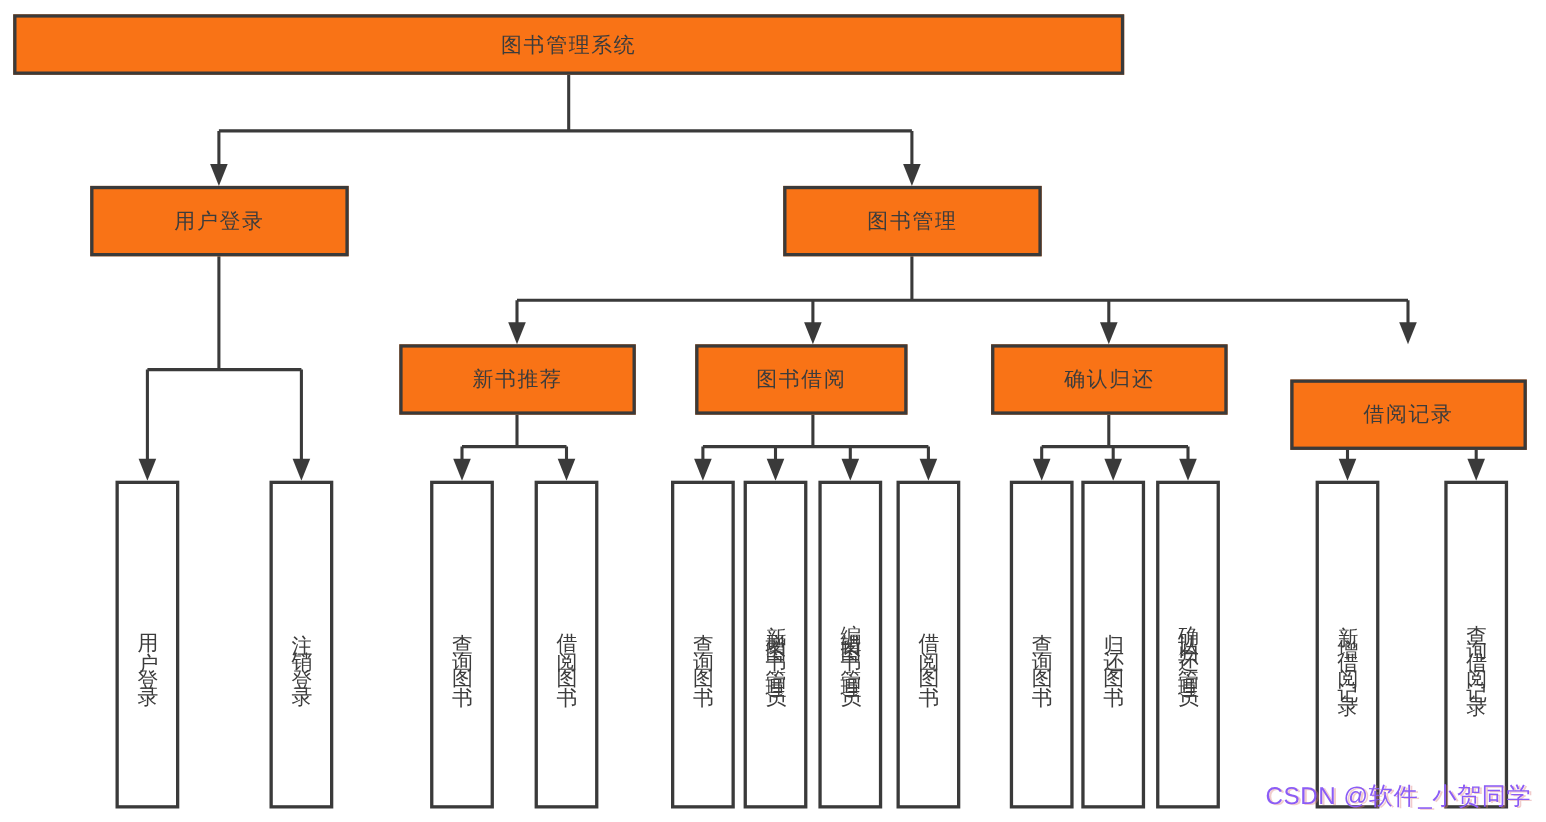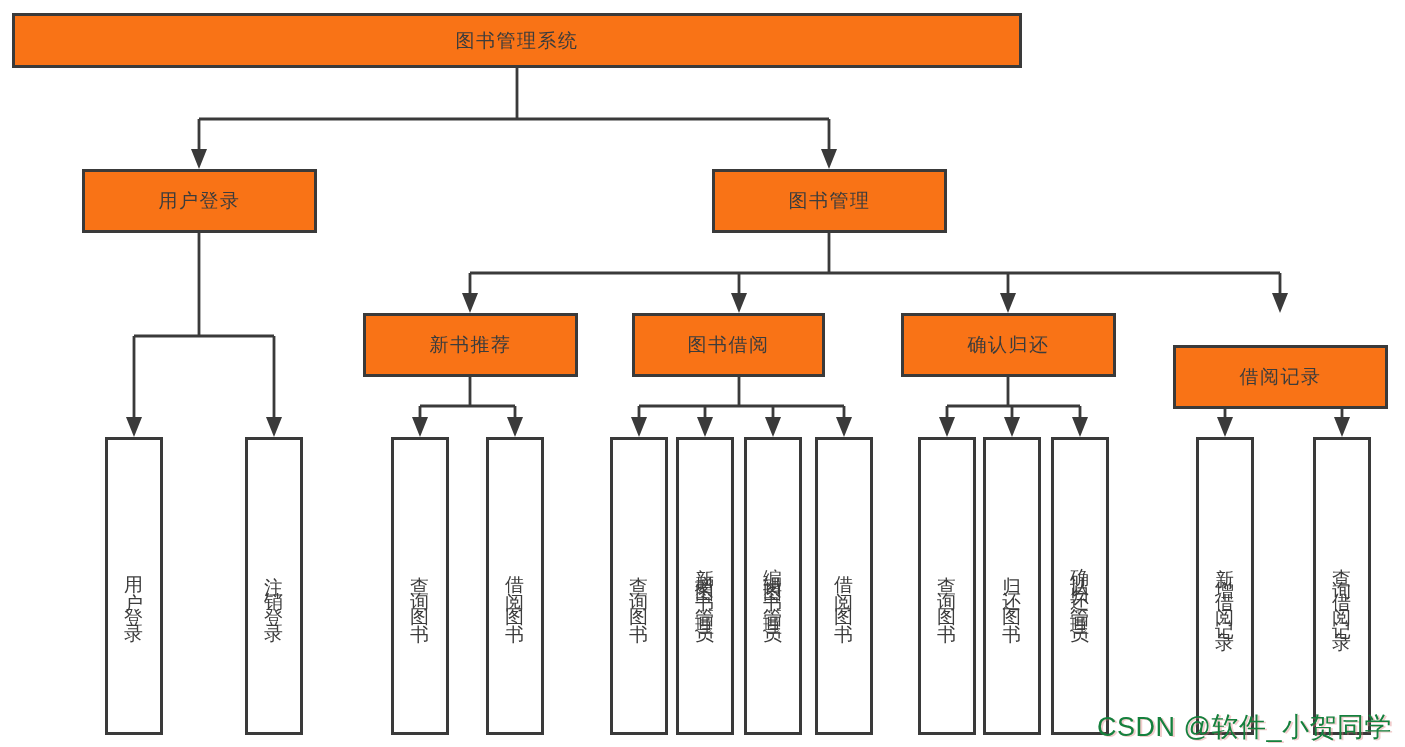--- a/index.html
+++ b/index.html
@@ -57,23 +57,23 @@
     color: #3c3c3c;
     white-space: nowrap;
   }
   .sp-wide  { letter-spacing: 16px; margin-top: 14px; }
   .sp-mid   { letter-spacing: 13px; margin-top: 11px; }
   .sp-tight { letter-spacing: 8px;  margin-top: 6px;  }
   .watermark {
     position: absolute;
     top: 709px;
     right: 13px;
-    font-size: 27px;
+    font-size: 22px;
     letter-spacing: 0.5px;
-    color: #15803d;
+    color: #8b5cf6;
     text-shadow: 2px 1px 0 rgba(221, 128, 128, 0.40);
     z-index: 10;
     white-space: nowrap;
   }
 </style>
 </head>
 <body>
 
 <div class="stage">
 

